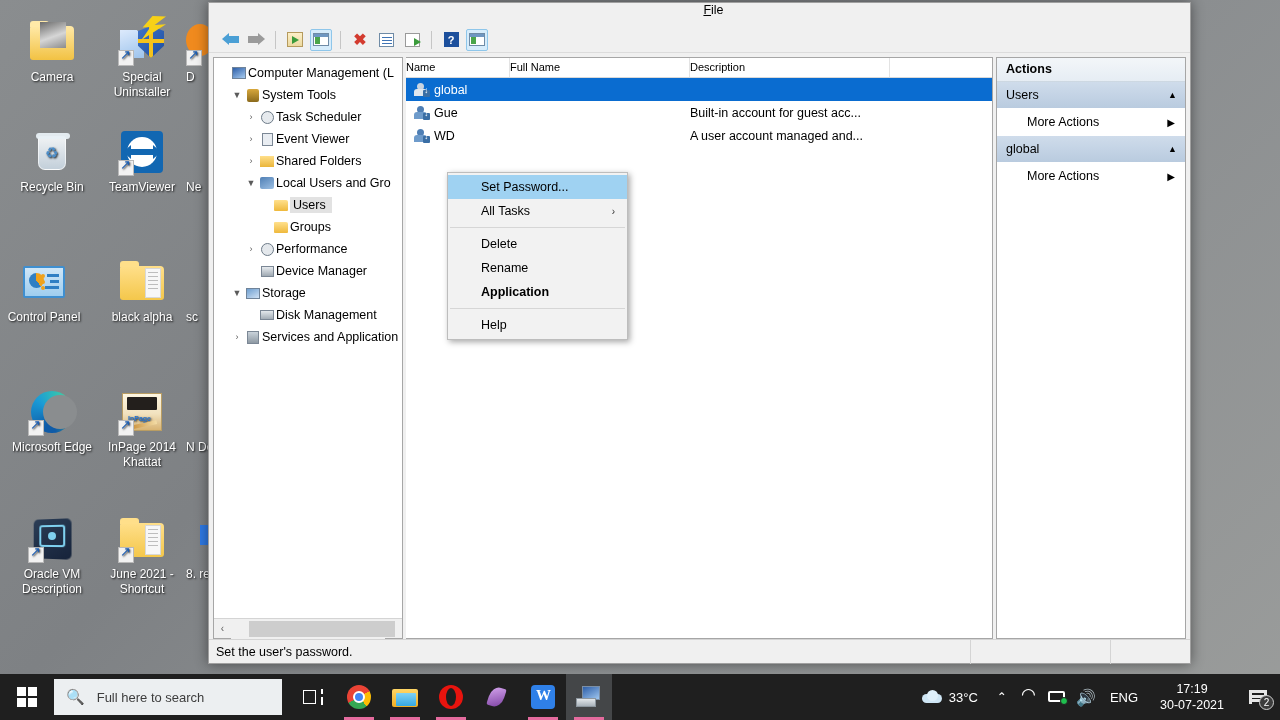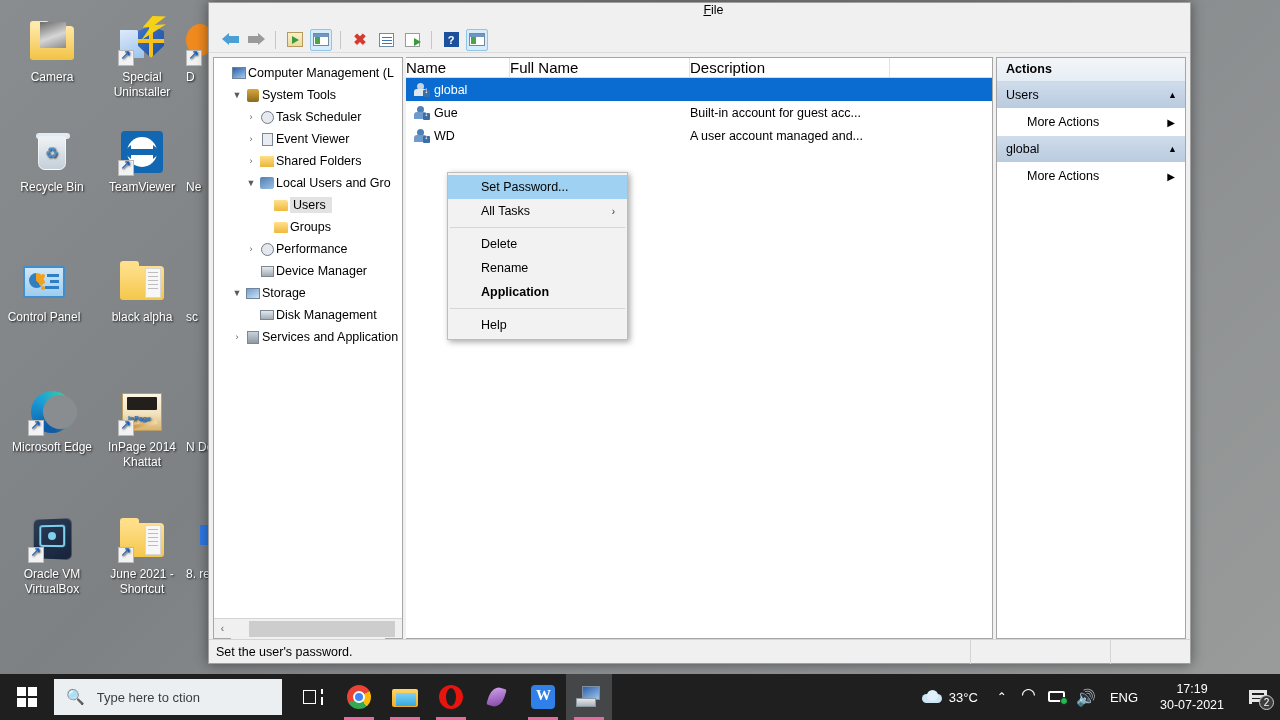--- a/index.html
+++ b/index.html
@@ -305,21 +305,21 @@
   .hscroll{ height:20px; background:#f0f0f0; border-top:1px solid #d4d4d4;
             display:flex; align-items:center; }
   .hsbtn{ width:17px; text-align:center; font-size:10px; color:#5b5b5b; }
   .hstrack{ flex:1; height:20px; background:#f0f0f0; position:relative; }
   .hsthumb{ position:absolute; left:18px; top:2px; width:146px; height:16px; background:#cdcdcd; }
 
   
   .list-pane{ flex:1; background:#fff; border:1px solid #a6a6a6; border-left:none;
               margin-left:3px; position:relative; }
   .lhead{ display:flex; height:20px; border-bottom:1px solid #d9d9d9; }
-  .lhead div{ font-size:15px; color:#000; padding-left:0; line-height:19px;
+  .lhead div{ font-size:11px; color:#000; padding-left:0; line-height:19px;
               border-right:1px solid #e3e3e3; }
   .lc-name{ width:104px; } .lc-full{ width:180px; } .lc-desc{ width:200px; }
   .lrow{ display:flex; height:23px; align-items:center; font-size:12.5px; }
   .lrow.sel{ background:#0a6cd0; color:#fff; }
   .lrow .cname{ width:104px; display:flex; align-items:center; gap:4px; padding-left:8px; }
   .lrow .cfull{ width:180px; }
   .lrow .cdesc{ width:260px; }
   .usr-ico{ width:16px; height:14px; position:relative; flex:none; }
   .usr-ico .hd{ position:absolute; left:3px; top:0; width:7px; height:7px; border-radius:50%;
     background:#4f7fb5; }
@@ -478,21 +478,21 @@
     <span class="lbl">N Do</span>
   </div>
 
   <div class="dicon" style="left:8px; top:515px;">
     <div class="gfx">
       <div class="vb">
           <div class="face"></div>
         </div>
       <div class="shortcut-arrow"></div>
     </div>
-    <span class="lbl">Oracle VM VirtualBox</span>
+    <span class="lbl">Oracle VM Description</span>
   </div>
 
   <div class="dicon" style="left:98px; top:515px;">
     <div class="gfx">
       <div class="folder">
           <div class="folder-page">
             <i></i>
             <i></i>
             <i></i>
             <i></i>
@@ -768,21 +768,21 @@
   <div id="startbtn">
     <span class="win-logo">
         <i></i>
         <i></i>
         <i></i>
         <i></i>
       </span>
   </div>
   <div id="searchbox">
     <span class="srch-ico">🔍</span>
-    <span>Type here to ction</span>
+    <span>Full here to search</span>
   </div>
 
   <div class="tb-icons">
     <div class="tb-btn">
         <span class="ic-taskview">
           <i class="a"></i>
           <i class="b"></i>
           <i class="c"></i>
         </span>
       </div>

